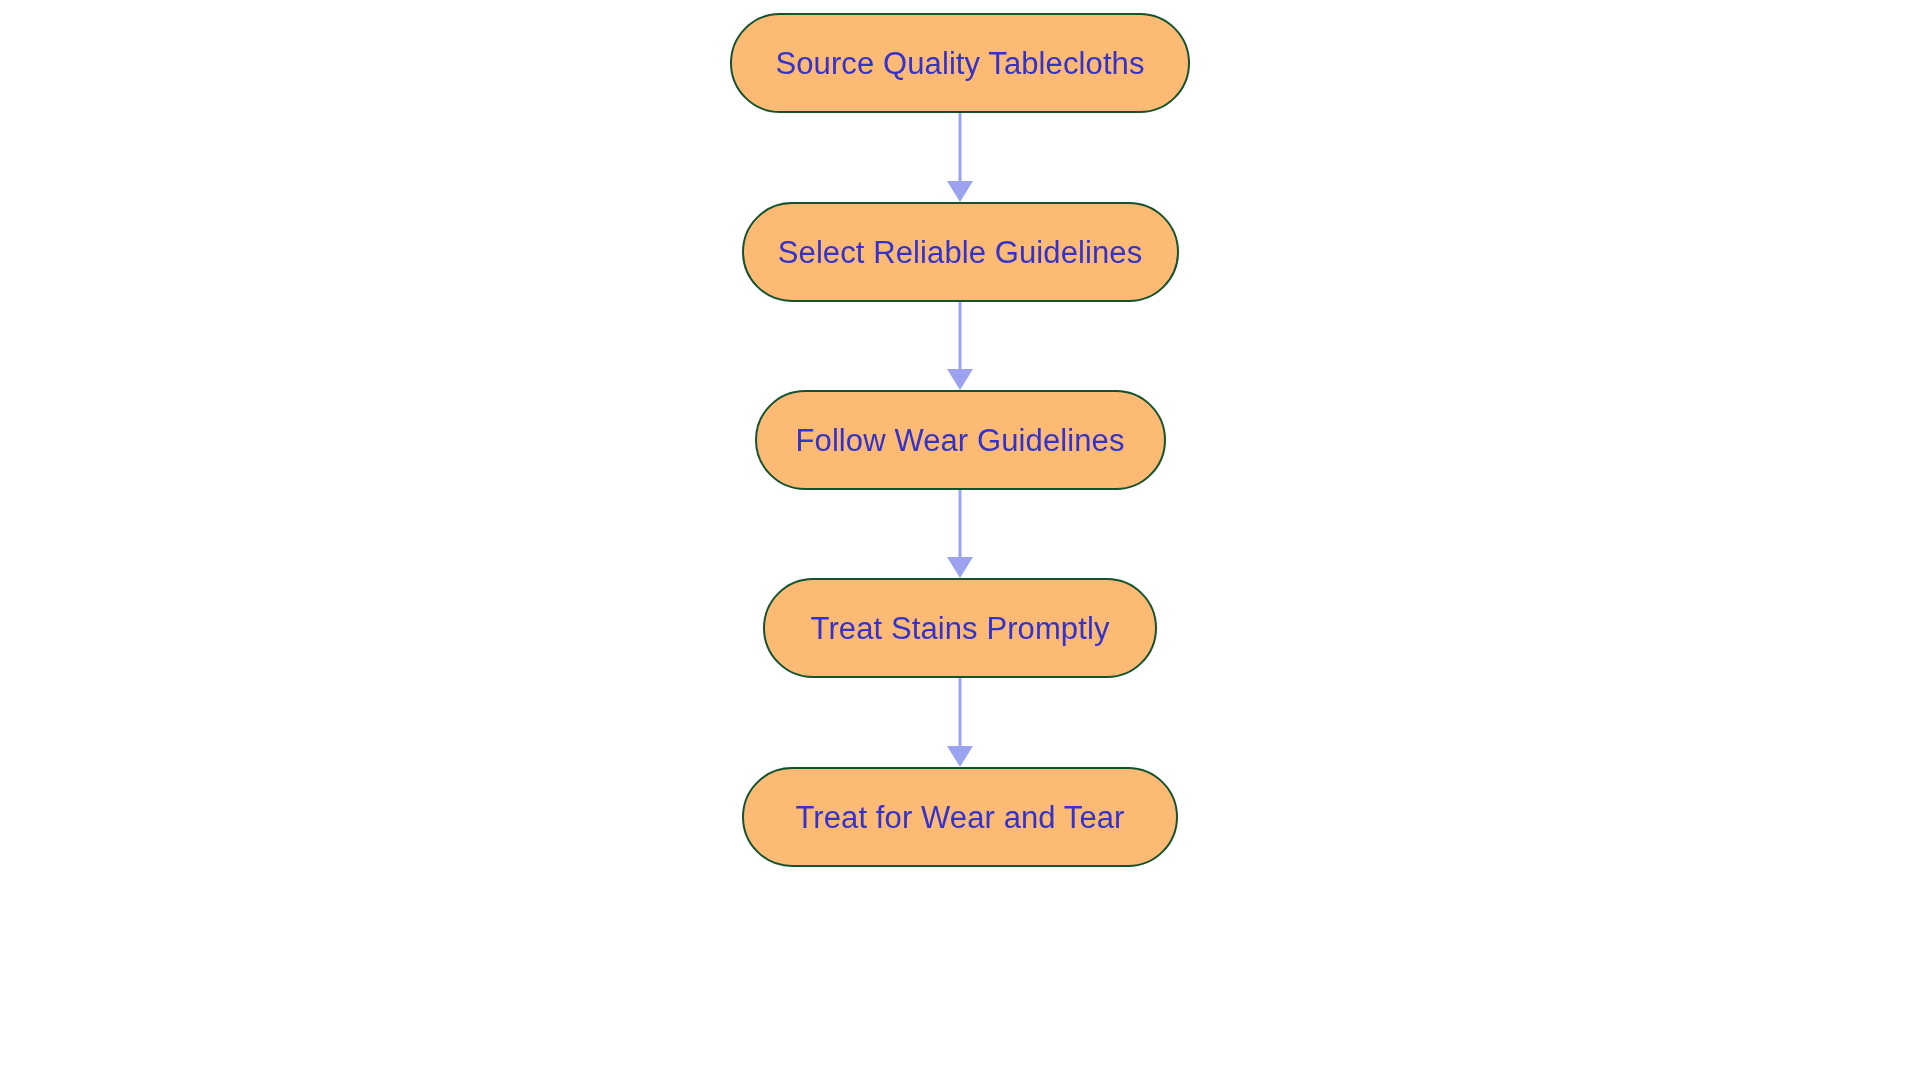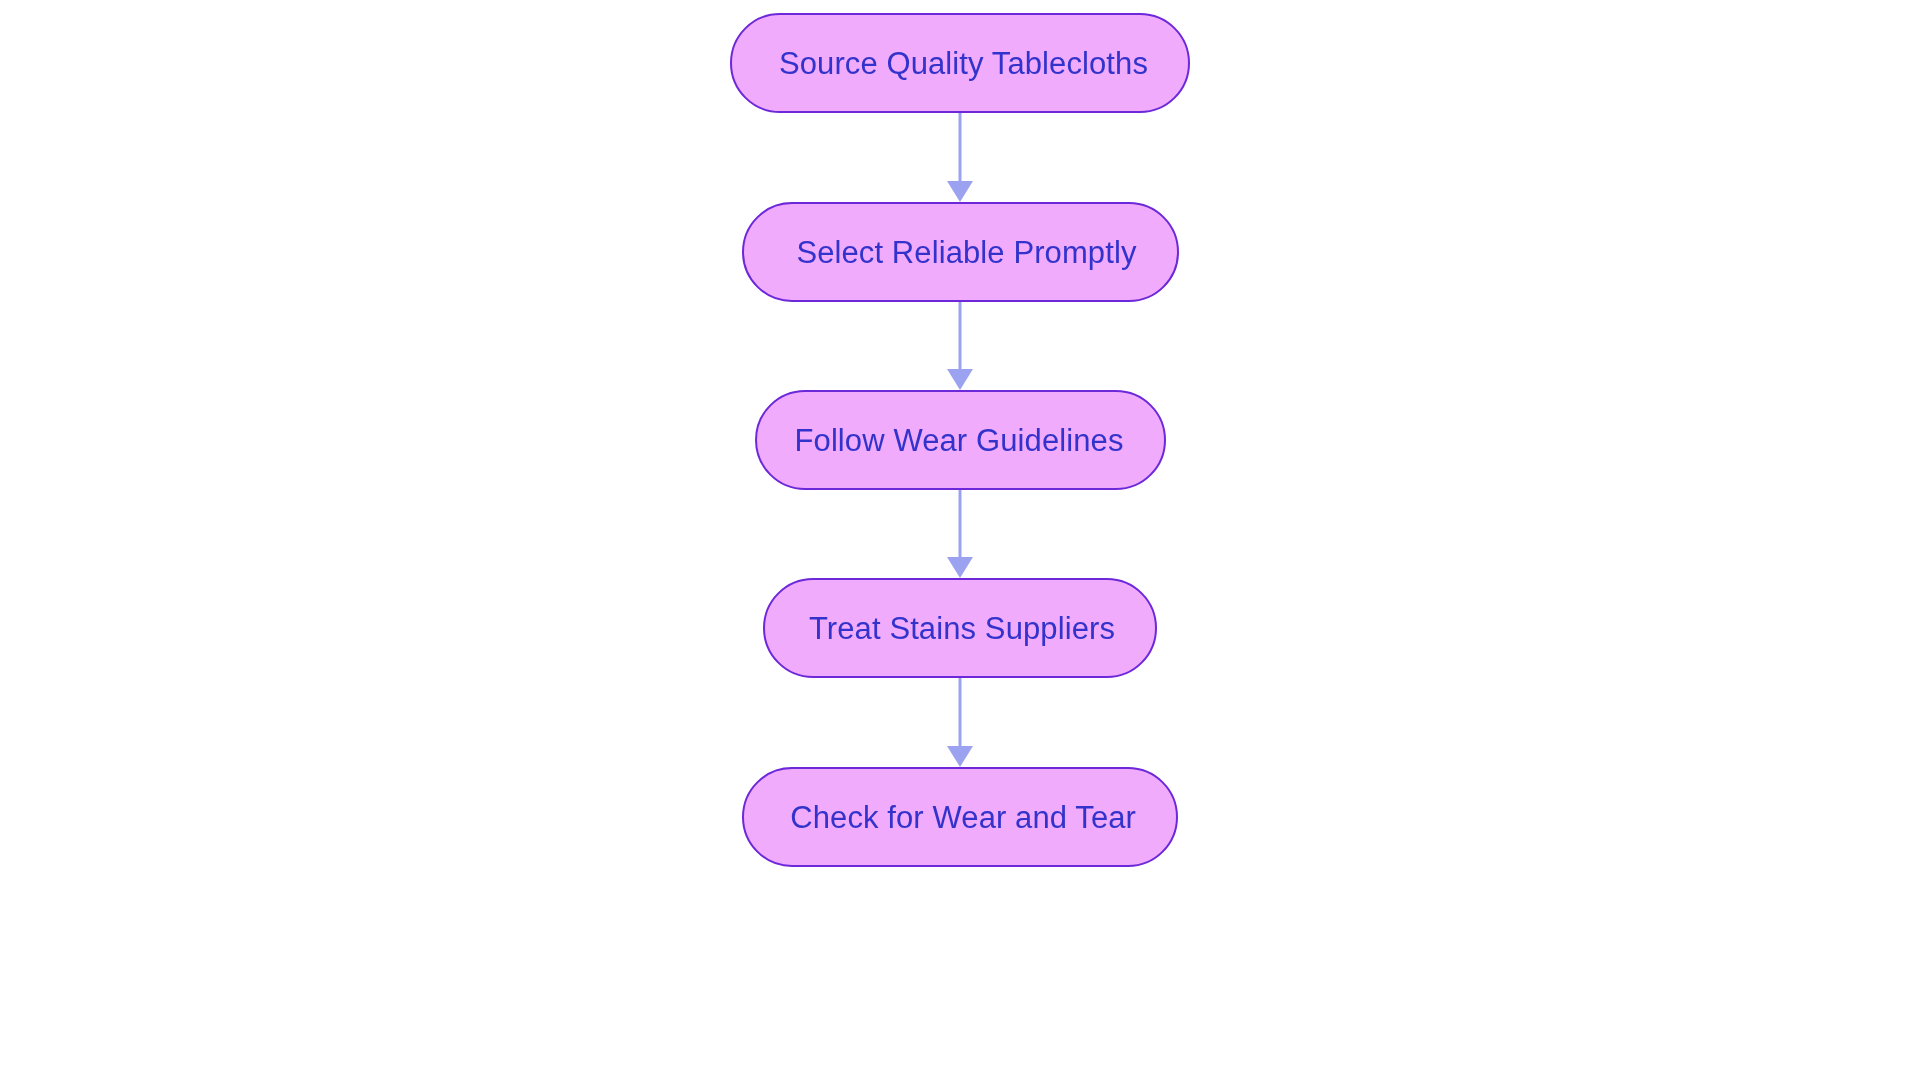--- a/index.html
+++ b/index.html
@@ -29,26 +29,26 @@
     width: 1920px;
     height: 1083px;
     display: flex;
     flex-direction: column;
     align-items: center;
   }
 
   .flow-node {
     box-sizing: border-box;
     height: 100px;
-    background: #f0abfc;
-    border: 2px solid #6d28d9;
+    background: #fdba74;
+    border: 2px solid #14532d;
     border-radius: 50px;
     display: flex;
     align-items: center;
-    justify-content: flex-end;
+    justify-content: center;
     color: #3333cc;
     font-size: 31px;
     font-weight: 400;
     letter-spacing: 0.1px;
     white-space: nowrap;
     padding: 0 40px;
   }
 
   .flow-node-label {
     display: block;
@@ -115,44 +115,44 @@
     <div class="flow-node node-w-0">
       <span class="flow-node-label">Source Quality Tablecloths</span>
     </div>
 
     <div class="flow-connector conn-h-0">
       <span class="conn-line"></span>
       <span class="conn-arrow"></span>
     </div>
 
     <div class="flow-node node-w-1">
-      <span class="flow-node-label">Select Reliable Promptly</span>
+      <span class="flow-node-label">Select Reliable Guidelines</span>
     </div>
 
     <div class="flow-connector conn-h-1">
       <span class="conn-line"></span>
       <span class="conn-arrow"></span>
     </div>
 
     <div class="flow-node node-w-2">
       <span class="flow-node-label">Follow Wear Guidelines</span>
     </div>
 
     <div class="flow-connector conn-h-2">
       <span class="conn-line"></span>
       <span class="conn-arrow"></span>
     </div>
 
     <div class="flow-node node-w-3">
-      <span class="flow-node-label">Treat Stains Suppliers</span>
+      <span class="flow-node-label">Treat Stains Promptly</span>
     </div>
 
     <div class="flow-connector conn-h-3">
       <span class="conn-line"></span>
       <span class="conn-arrow"></span>
     </div>
 
     <div class="flow-node node-w-4">
-      <span class="flow-node-label">Check for Wear and Tear</span>
+      <span class="flow-node-label">Treat for Wear and Tear</span>
     </div>
 
   </div>
 </div>
 
 </body></html>

